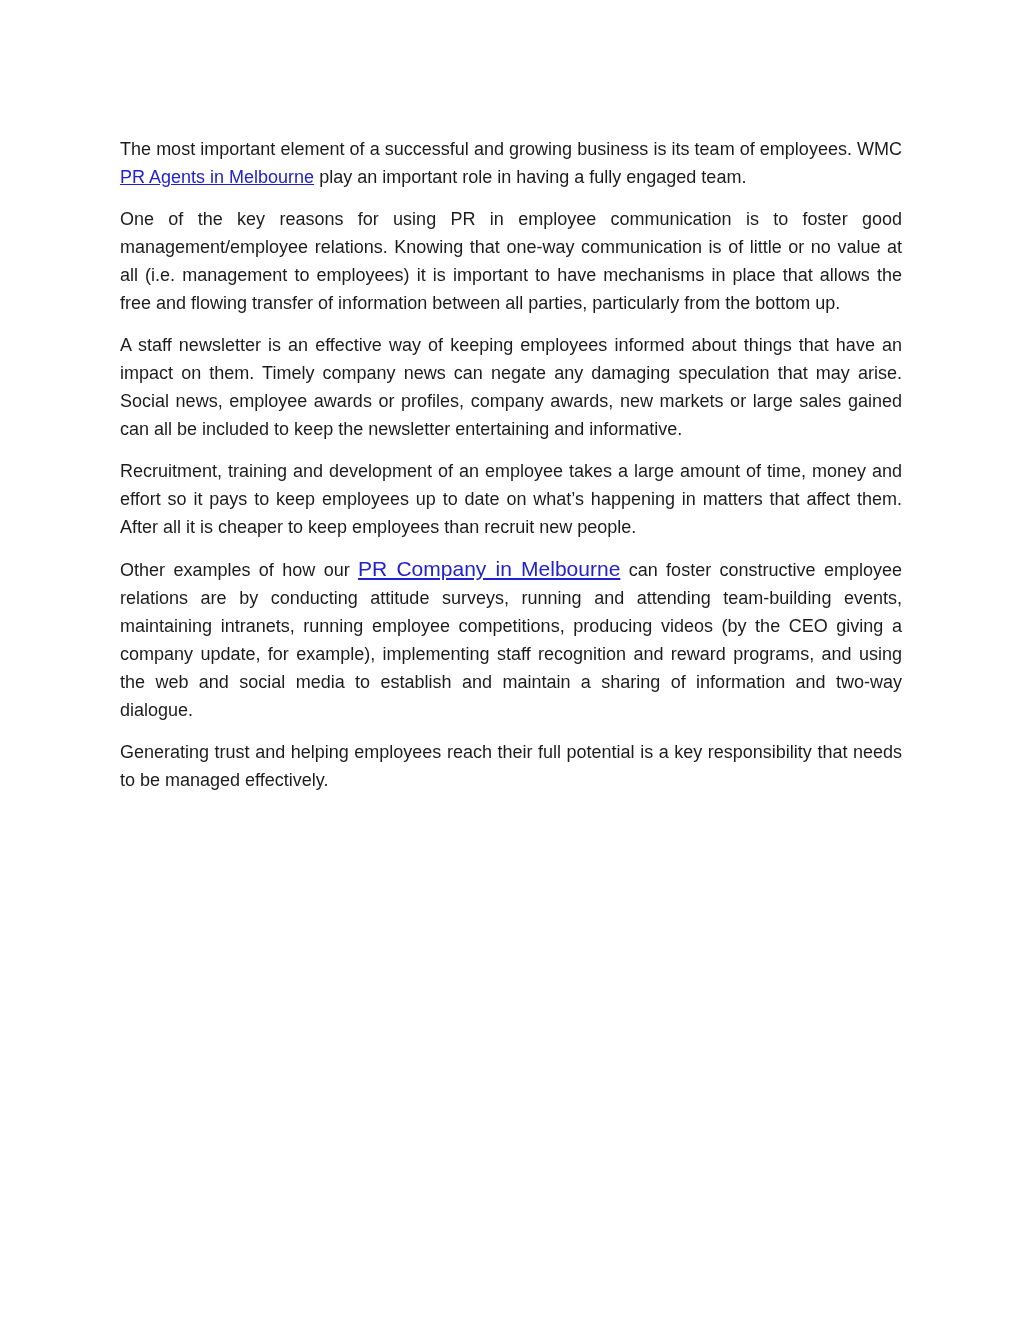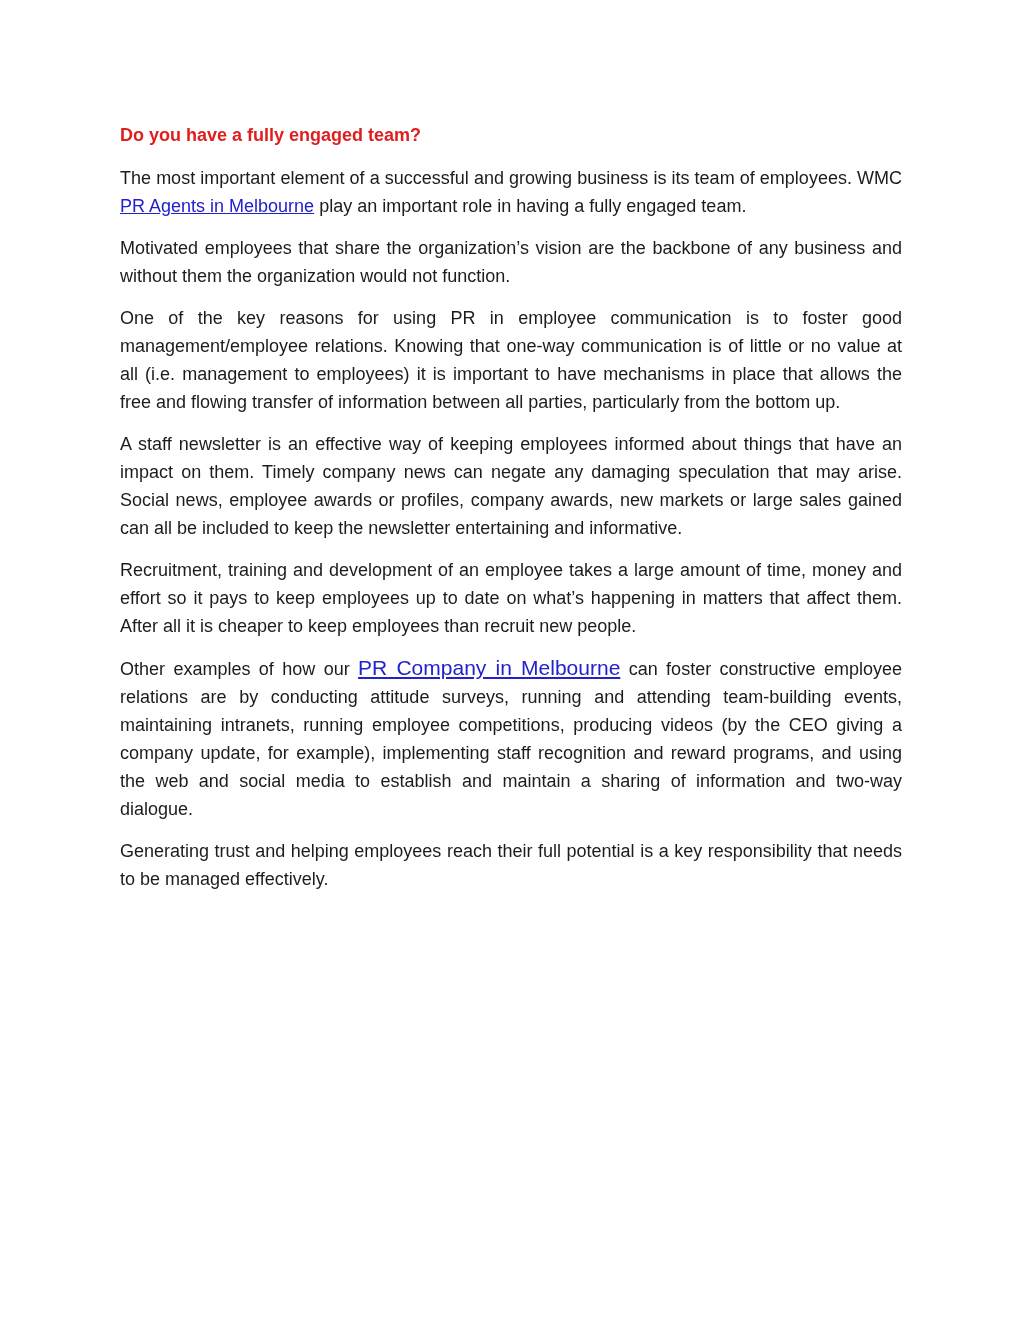--- a/index.html
+++ b/index.html
@@ -41,25 +41,23 @@
   }
   .link.small {
     font-size: 21px;
   }
 </style>
 </head>
 <body>
 
 <div class="page">
 
-  <h1 class="title">Do you have a fully engaged team?</h1>
 
   <p class="para"><span>The most important element of a successful and growing business is its team of employees. WMC </span><a class="link">PR Agents in Melbourne</a><span> play an important role in having a fully engaged team.</span></p>
 
-  <p class="para"><span>Motivated employees that share the organization’s vision are the backbone of any business and without them the organization would not function.</span></p>
 
 
 
   <p class="para"><span>One of the key reasons for using PR in employee communication is to foster good management/employee relations. Knowing that one-way communication is of little or no value at all (i.e. management to employees) it is important to have mechanisms in place that allows the free and flowing transfer of information between all parties, particularly from the bottom up.</span></p>
 
   <p class="para"><span>A staff newsletter is an effective way of keeping employees informed about things that have an impact on them. Timely company news can negate any damaging speculation that may arise. Social news, employee awards or profiles, company awards, new markets or large sales gained can all be included to keep the newsletter entertaining and informative.</span></p>
 
   <p class="para"><span>Recruitment, training and development of an employee takes a large amount of time, money and effort so it pays to keep employees up to date on what’s happening in matters that affect them. After all it is cheaper to keep employees than recruit new people.</span></p>
 
   <p class="para"><span>Other examples of how our </span><a class="link small">PR Company in Melbourne</a><span> can foster constructive employee relations are by conducting attitude surveys, running and attending team-building events, maintaining intranets, running employee competitions, producing videos (by the CEO giving a company update, for example), implementing staff recognition and reward programs, and using the web and social media to establish and maintain a sharing of information and two-way dialogue.</span></p>

